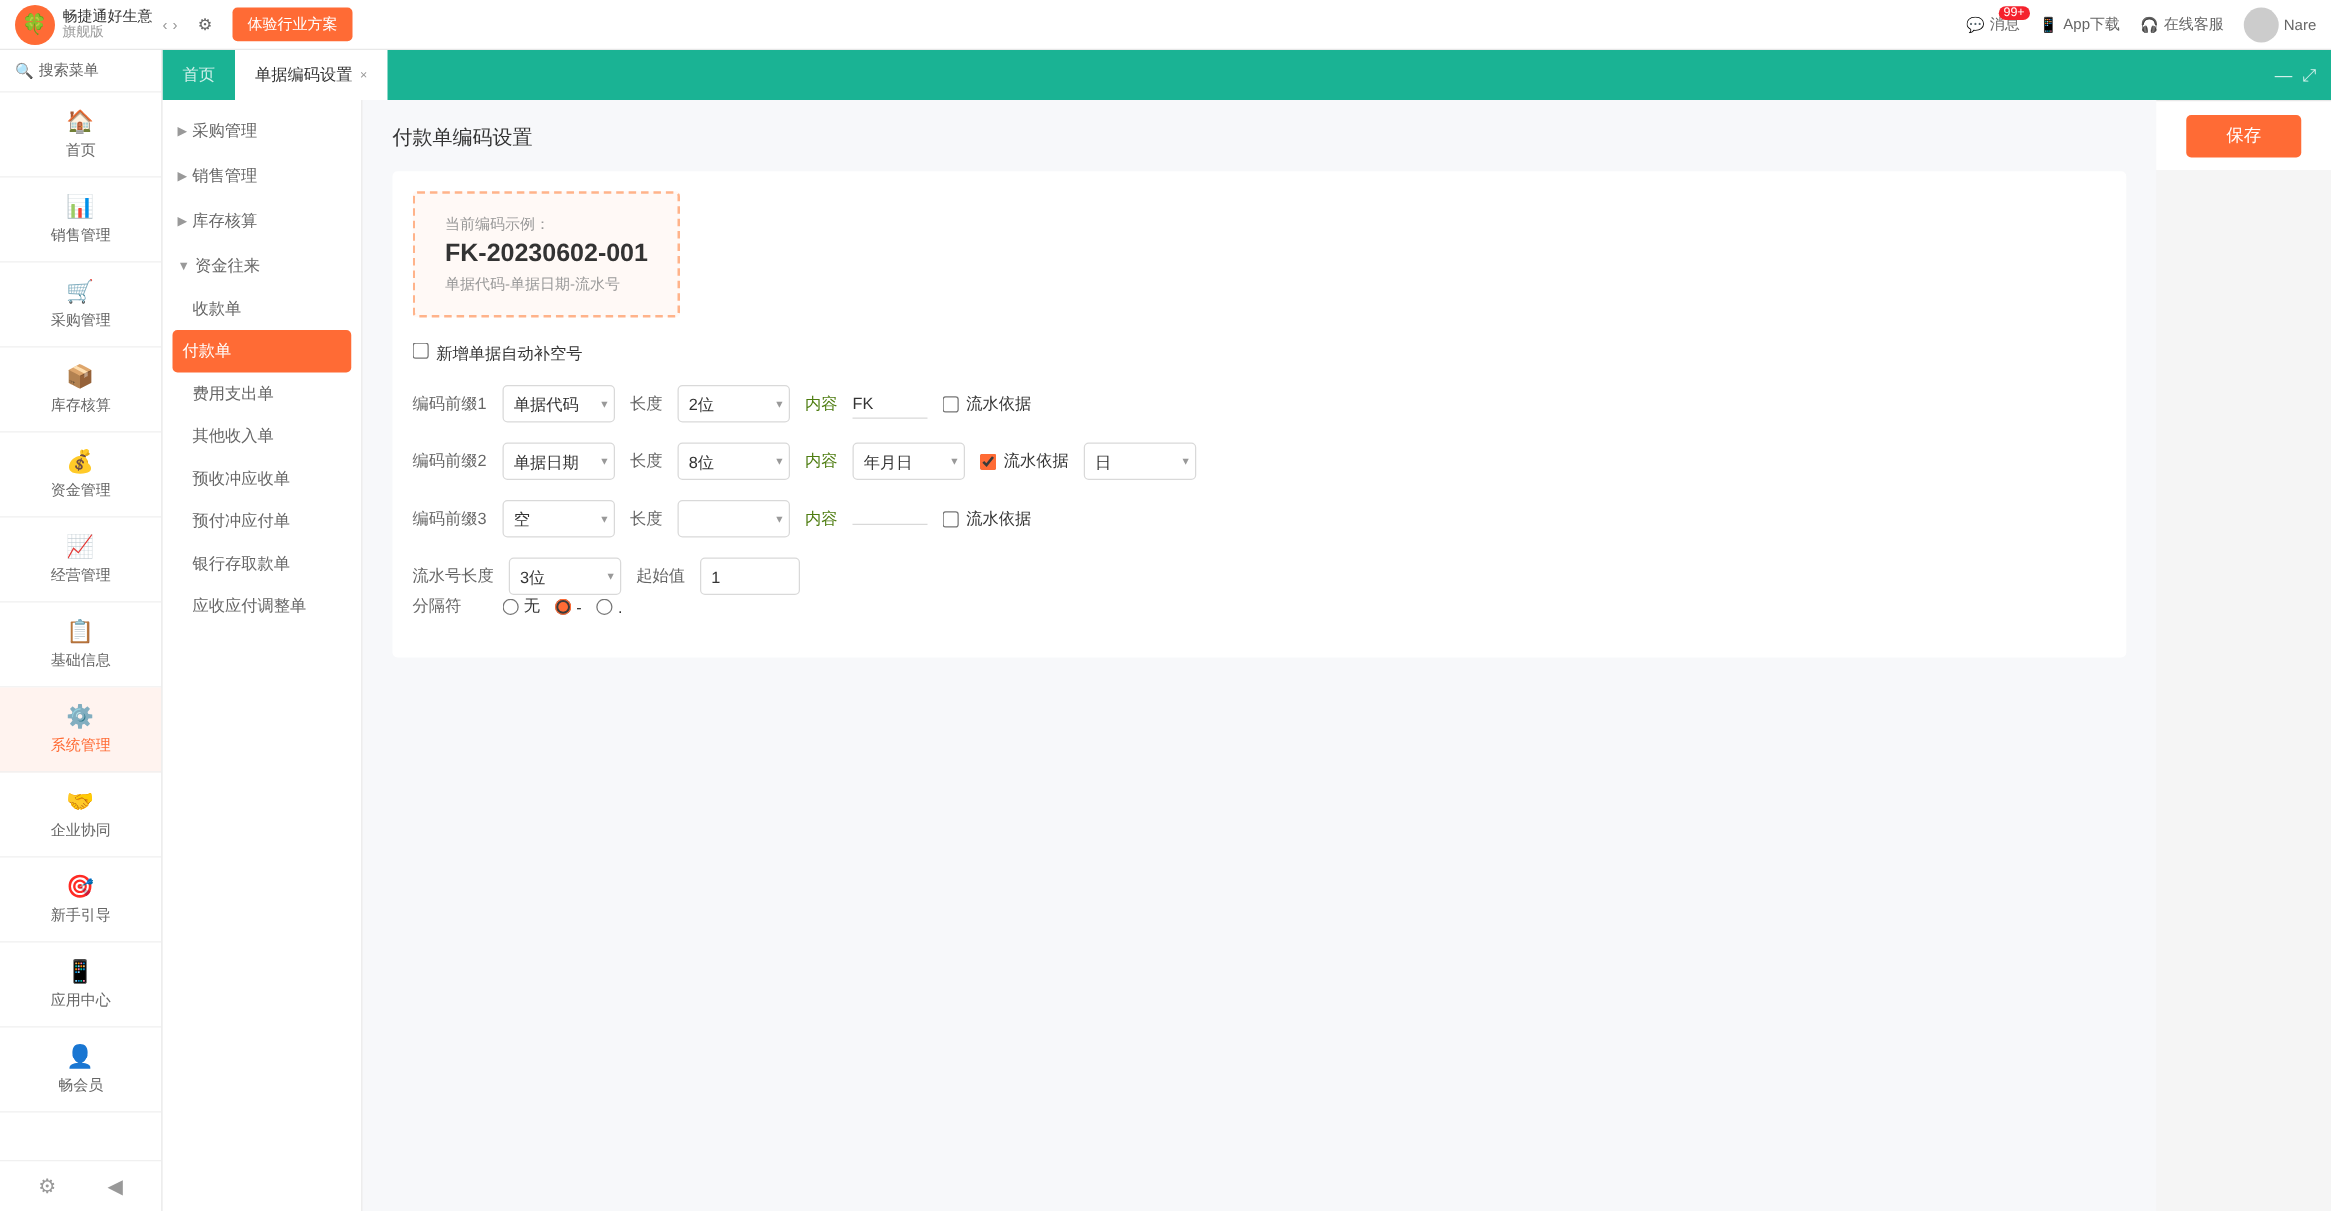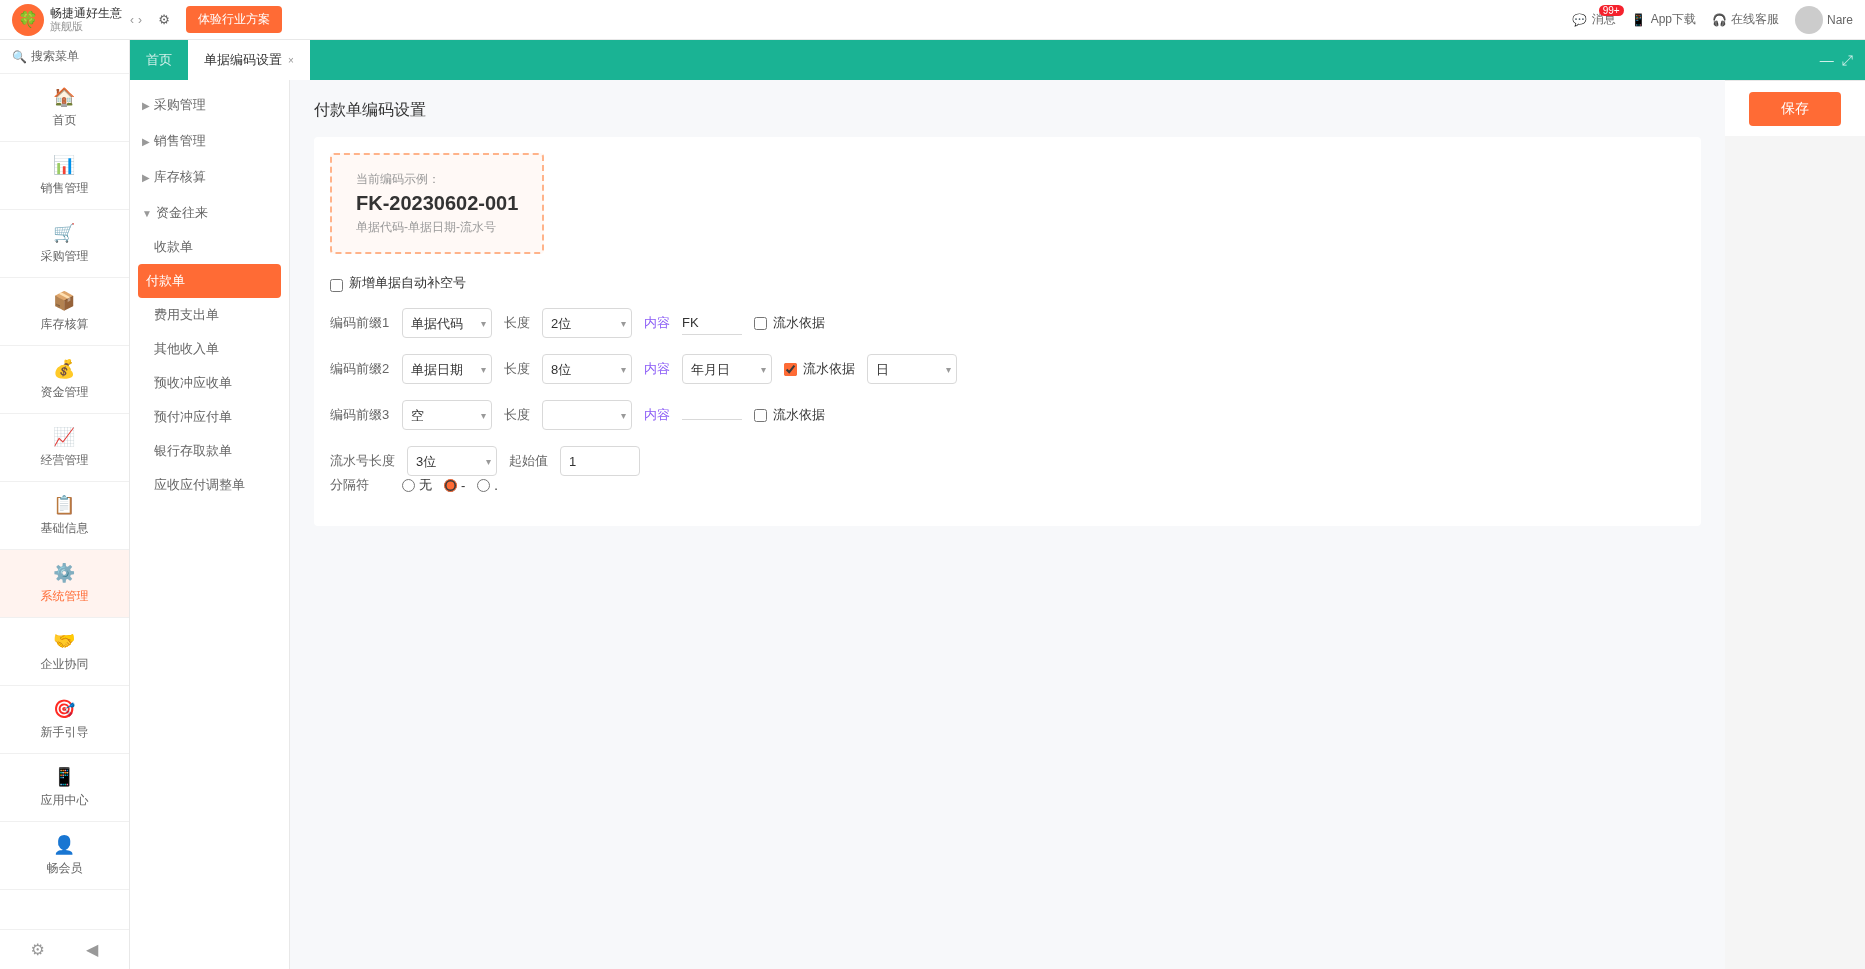--- a/index.html
+++ b/index.html
@@ -66,31 +66,31 @@
 
     .info-text { color: #666; font-size: 12px; margin-bottom: 16px; line-height: 1.6; }
 
     
     .code-preview { background: #fff9f6; border: 2px dashed #ffb38a; border-radius: 4px; padding: 16px 24px; display: inline-block; margin-bottom: 20px; }
     .code-preview-label { color: #999; font-size: 12px; margin-bottom: 4px; }
     .code-preview-value { color: #333; font-size: 20px; font-weight: bold; }
     .code-preview-desc { color: #999; font-size: 12px; margin-top: 4px; }
 
     
-    .checkbox-row { display: flex; align-items: flex-end; gap: 6px; margin-bottom: 16px; color: #333; font-size: 13px; }
+    .checkbox-row { display: flex; align-items: flex-start; gap: 6px; margin-bottom: 16px; color: #333; font-size: 13px; }
     .checkbox-row input[type="checkbox"] { accent-color: #ff6b35; }
 
     
     .form-row { display: flex; align-items: center; gap: 12px; margin-bottom: 16px; }
     .form-label { color: #666; font-size: 13px; width: 60px; flex-shrink: 0; }
     .select-wrapper { position: relative; display: inline-flex; align-items: center; }
     .select-wrapper::after { content: '▾'; position: absolute; right: 6px; color: #999; pointer-events: none; font-size: 10px; }
     .select-wrapper select { height: 30px; border: 1px solid #d9d9d9; border-radius: 4px; padding: 0 20px 0 8px; font-size: 13px; color: #333; background: white; appearance: none; cursor: pointer; min-width: 90px; }
     .length-label { color: #666; font-size: 13px; }
-    .content-label { color: #8b5cf6; font-size: 13px; }
+    .content-label { color: #4d7c0f; font-size: 13px; }
     .content-value { min-width: 60px; color: #333; font-size: 13px; border-bottom: 1px solid #d9d9d9; padding: 4px 0; }
     .checkbox-inline { display: flex; align-items: center; gap: 6px; color: #333; font-size: 13px; }
     .checkbox-inline input[type="checkbox"] { accent-color: #ff6b35; }
 
     
     .serial-row { display: flex; align-items: center; gap: 12px; }
     .serial-label { color: #666; font-size: 13px; }
 
     
     .separator-row { display: flex; align-items: center; gap: 12px; margin-bottom: 16px; }

